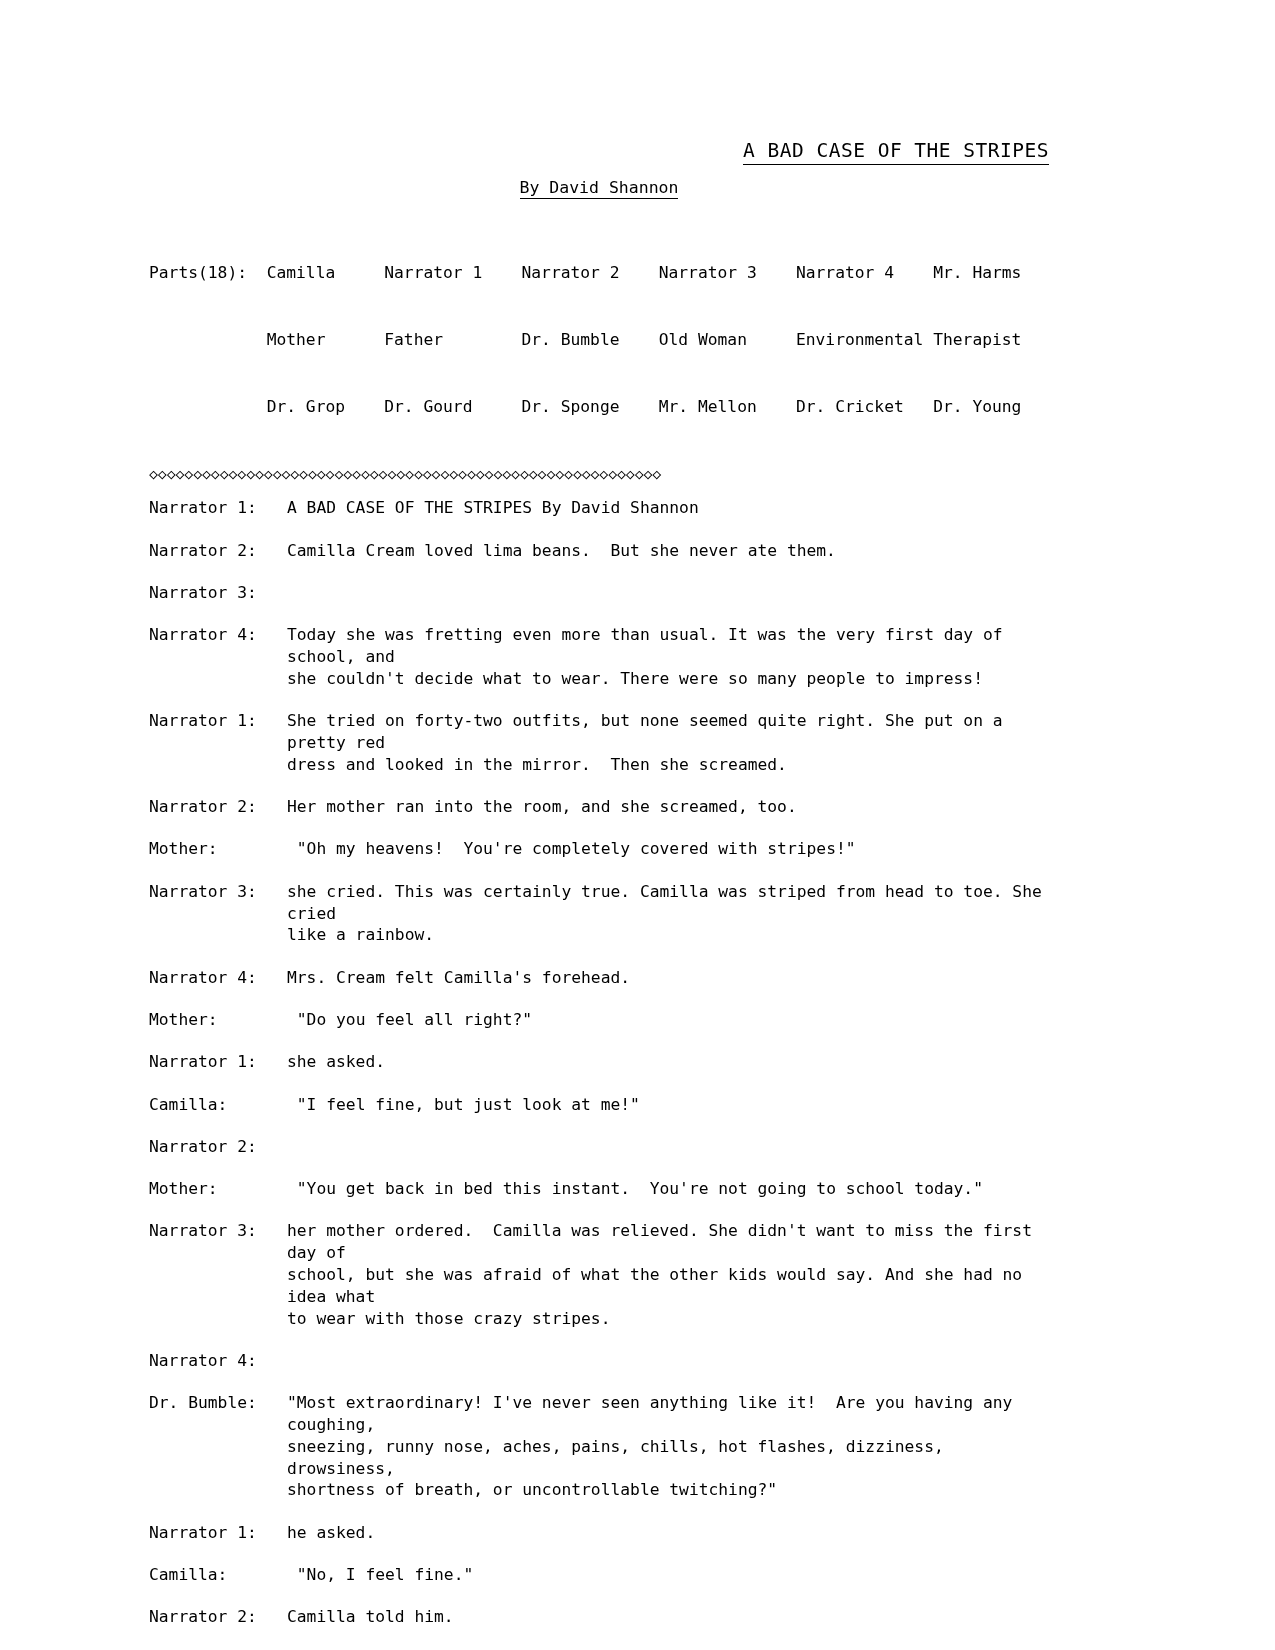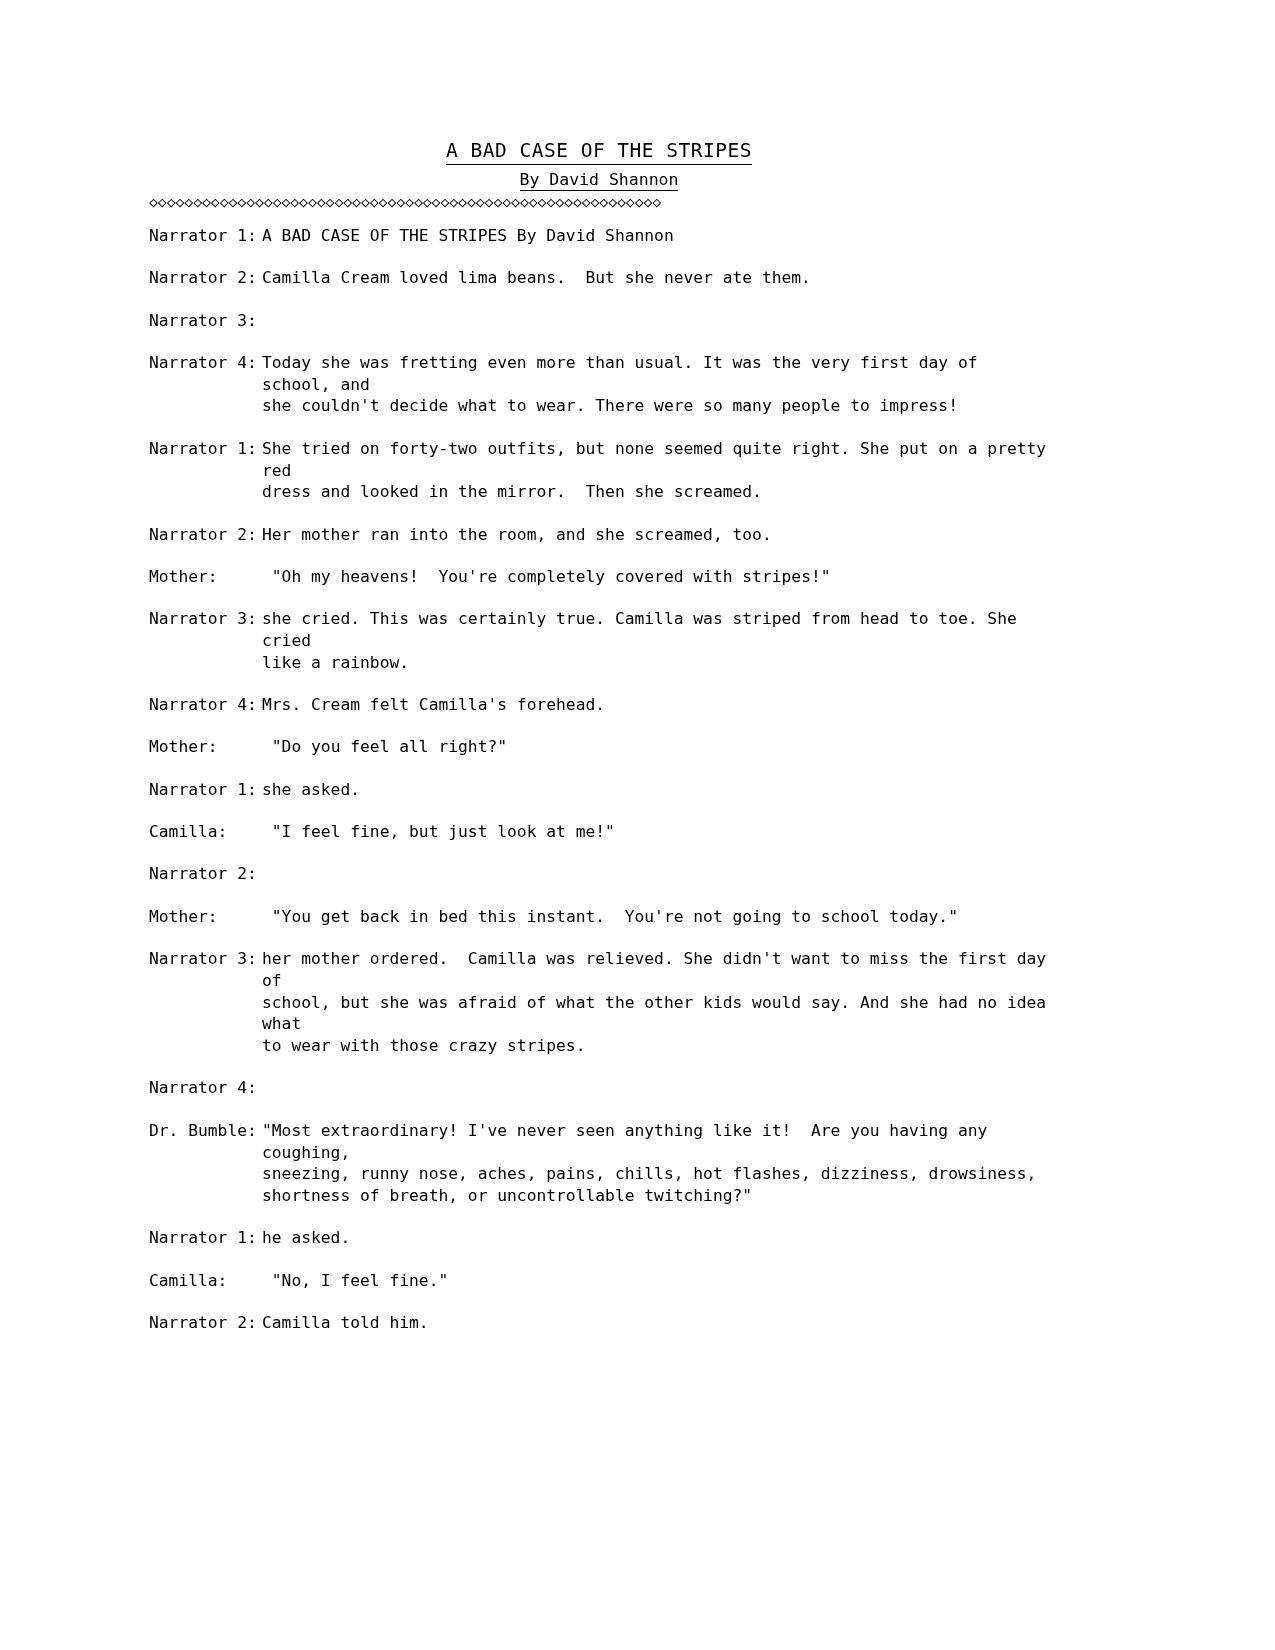--- a/index.html
+++ b/index.html
@@ -26,22 +26,22 @@
   }
   .content {
     position: absolute;
     left: 149px;
     top: 138px;
     width: 900px;
   }
 
   
   .title-block {
-    text-align: center;
-    margin: 0 0 4px 0;
+    text-align: right;
+    margin: 0 0 12px 0;
   }
   .doc-title {
     font-size: 19.5px;
     line-height: 25px;
     letter-spacing: 0.5px;
     white-space: pre;
     display: inline-block;
     border-bottom: 1.6px solid #000;
     padding-bottom: 1px;
   }
@@ -85,20 +85,21 @@
   .script-body {
     margin-top: 14px;
     font-size: 16.3px;
     line-height: 21.8px;
   }
   .line-block {
     display: flex;
     align-items: flex-start;
     margin-bottom: 20.5px;
     white-space: pre-wrap;
+    gap: 25px;
   }
   .speaker {
     flex: 0 0 auto;
     width: 113px;
     white-space: pre;
   }
   .speech {
     flex: 1 1 auto;
     white-space: pre-wrap;
   }
@@ -109,20 +110,25 @@
 <div class="page">
   <div class="content">
 
     <div class="title-block">
       <span class="doc-title">A BAD CASE OF THE STRIPES</span>
     </div>
     <div class="byline-wrap">
       <span class="doc-byline">By David Shannon</span>
     </div>
 
+    <div class="parts-block">
+      <span class="parts-row">Parts(18):  Camilla     Narrator 1    Narrator 2    Narrator 3    Narrator 4    Mr. Harms</span>
+      <span class="parts-row">            Mother      Father        Dr. Bumble    Old Woman     Environmental Therapist</span>
+      <span class="parts-row">            Dr. Grop    Dr. Gourd     Dr. Sponge    Mr. Mellon    Dr. Cricket   Dr. Young</span>
+    </div>
 
     <div class="divider">◇◇◇◇◇◇◇◇◇◇◇◇◇◇◇◇◇◇◇◇◇◇◇◇◇◇◇◇◇◇◇◇◇◇◇◇◇◇◇◇◇◇◇◇◇◇◇◇◇◇◇◇◇◇◇◇◇◇</div>
 
     <div class="script-body">
         <div class="line-block"><span class="speaker">Narrator 1:</span><span class="speech">A BAD CASE OF THE STRIPES By David Shannon</span></div>
         <div class="line-block"><span class="speaker">Narrator 2:</span><span class="speech">Camilla Cream loved lima beans.  But she never ate them.</span></div>
         <div class="line-block"><span class="speaker">Narrator 3:</span></div>
         <div class="line-block"><span class="speaker">Narrator 4:</span><span class="speech">Today she was fretting even more than usual. It was the very first day of school, and
 she couldn't decide what to wear. There were so many people to impress!</span></div>
         <div class="line-block"><span class="speaker">Narrator 1:</span><span class="speech">She tried on forty-two outfits, but none seemed quite right. She put on a pretty red

